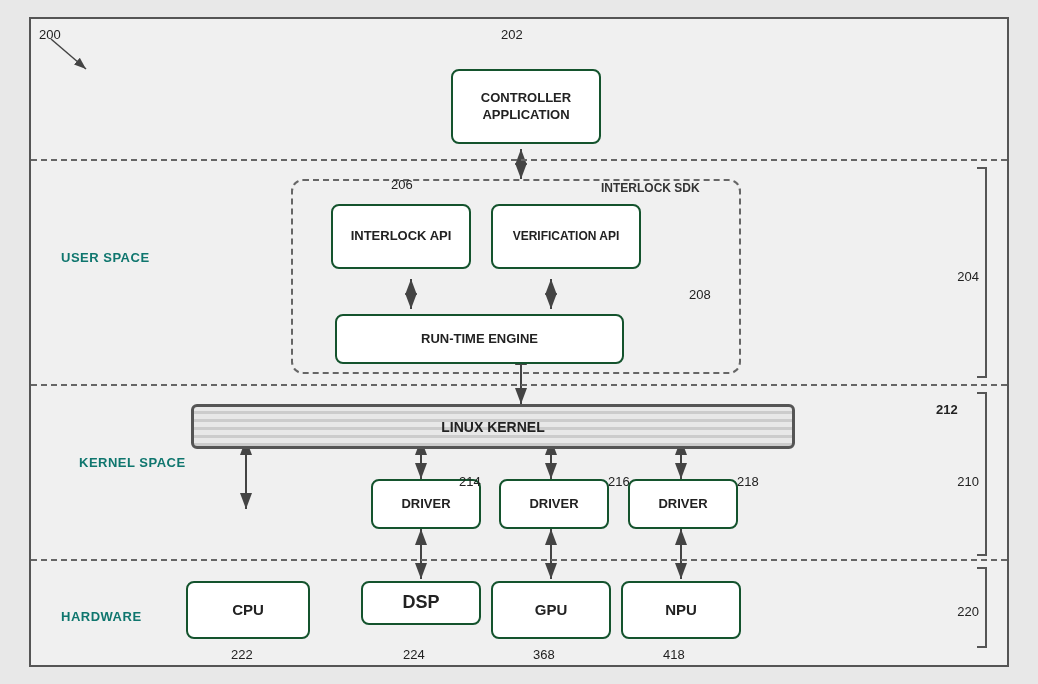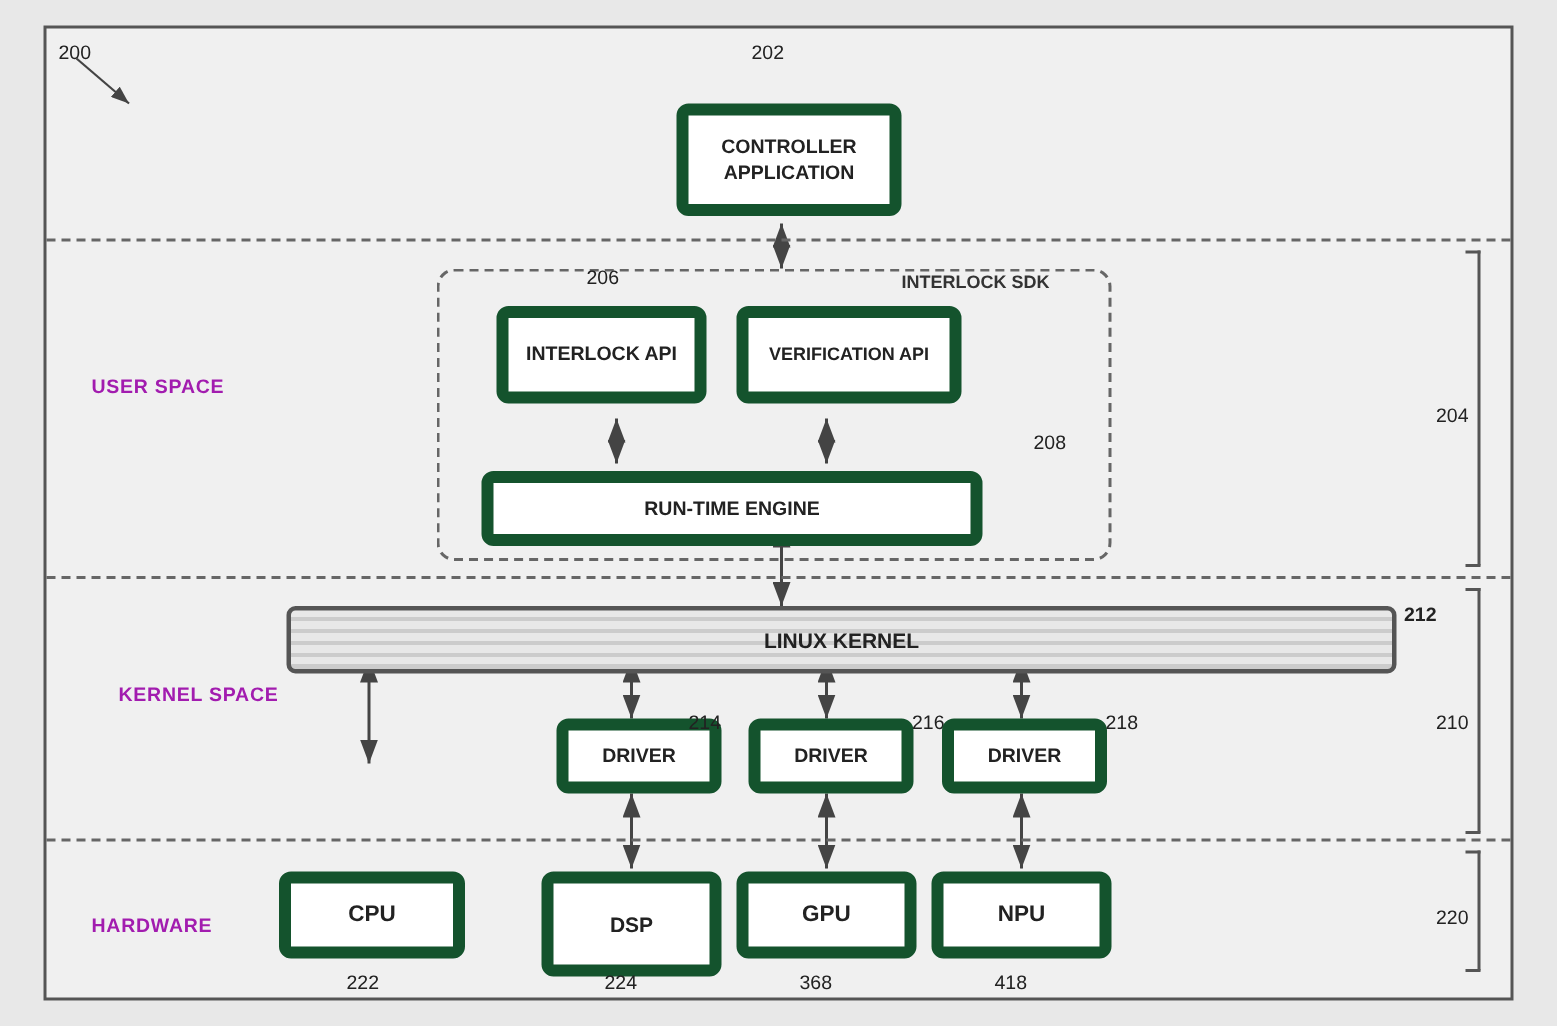--- a/index.html
+++ b/index.html
@@ -28,36 +28,36 @@
       font-size: 13px;
       color: #222;
       font-weight: normal;
     }
 
     
     .section-label {
       position: absolute;
       font-size: 13px;
       font-weight: bold;
-      color: #a21caf;
+      color: #0f766e;
       letter-spacing: 0.5px;
     }
 
     
     .dashed-line {
       position: absolute;
       border-top: 2px dashed #666;
       width: 100%;
       left: 0;
     }
 
     
     .box {
       position: absolute;
-      border: 8px solid #14532d;
+      border: 2px solid #14532d;
       background: #fff;
       border-radius: 8px;
       display: flex;
       align-items: center;
       justify-content: center;
       text-align: center;
       font-size: 13px;
       font-weight: bold;
       color: #222;
       line-height: 1.3;
@@ -198,39 +198,39 @@
   <div class="ref-num" style="top:158px; left:360px;">206</div>
 
   <div class="ref-num" style="top:268px; left:658px;">208</div>
 
   <div class="box" style="top:185px; left:460px; width:150px; height:65px; font-size:12px;">VERIFICATION
 API</div>
 
   <div class="box" style="top:185px; left:300px; width:140px; height:65px; font-size:13px;">INTERLOCK
 API</div>
 
-  <div class="box" style="top:295px; left:290px; width:334px; height:50px; font-size:13px;">RUN-TIME ENGINE</div>
-
-  <div class="kernel-box" style="top:385px; left:160px; width:740px; height:45px;">LINUX KERNEL</div>
+  <div class="box" style="top:295px; left:304px; width:289px; height:50px; font-size:13px;">RUN-TIME ENGINE</div>
+
+  <div class="kernel-box" style="top:385px; left:160px; width:604px; height:45px;">LINUX KERNEL</div>
 
   <div class="ref-num" style="top:383px; left:905px;font-weight:bold;">212</div>
 
   <div class="box" style="top:460px; left:340px; width:110px; height:50px;">DRIVER</div>
   <div class="ref-num" style="top:455px; left:428px;">214</div>
 
   <div class="box" style="top:460px; left:468px; width:110px; height:50px;">DRIVER</div>
   <div class="ref-num" style="top:455px; left:577px;">216</div>
 
   <div class="box" style="top:460px; left:597px; width:110px; height:50px;">DRIVER</div>
   <div class="ref-num" style="top:455px; left:706px;">218</div>
 
   <div class="box" style="top:562px; left:155px; width:124px; height:58px; font-size:15px;">CPU</div>
   <div class="ref-num" style="top:628px; left:200px;">222</div>
 
-  <div class="box" style="top:562px; left:330px; width:120px; height:70px; font-size:14px;">DSP</div>
+  <div class="box" style="top:562px; left:330px; width:120px; height:44px; font-size:18px;">DSP</div>
   <div class="ref-num" style="top:628px; left:372px;">224</div>
 
   <div class="box" style="top:562px; left:460px; width:120px; height:58px; font-size:15px;">GPU</div>
   <div class="ref-num" style="top:628px; left:502px;">368</div>
 
   <div class="box" style="top:562px; left:590px; width:120px; height:58px; font-size:15px;">NPU</div>
   <div class="ref-num" style="top:628px; left:632px;">418</div>
 
 </div>
 

